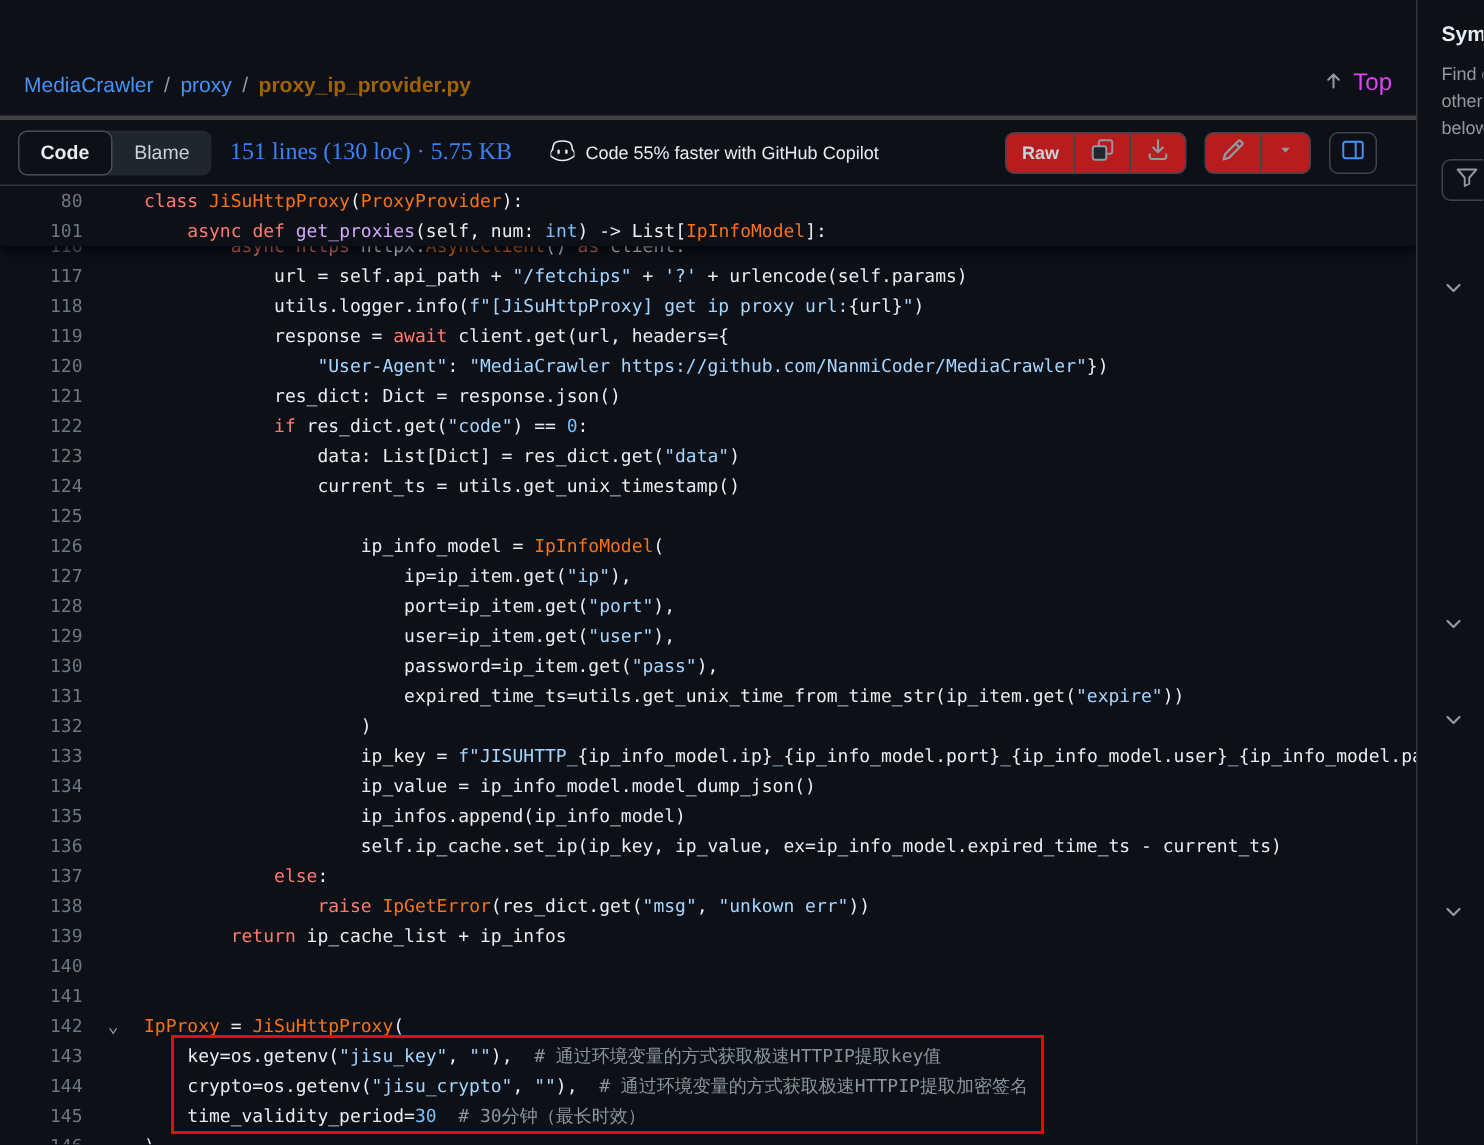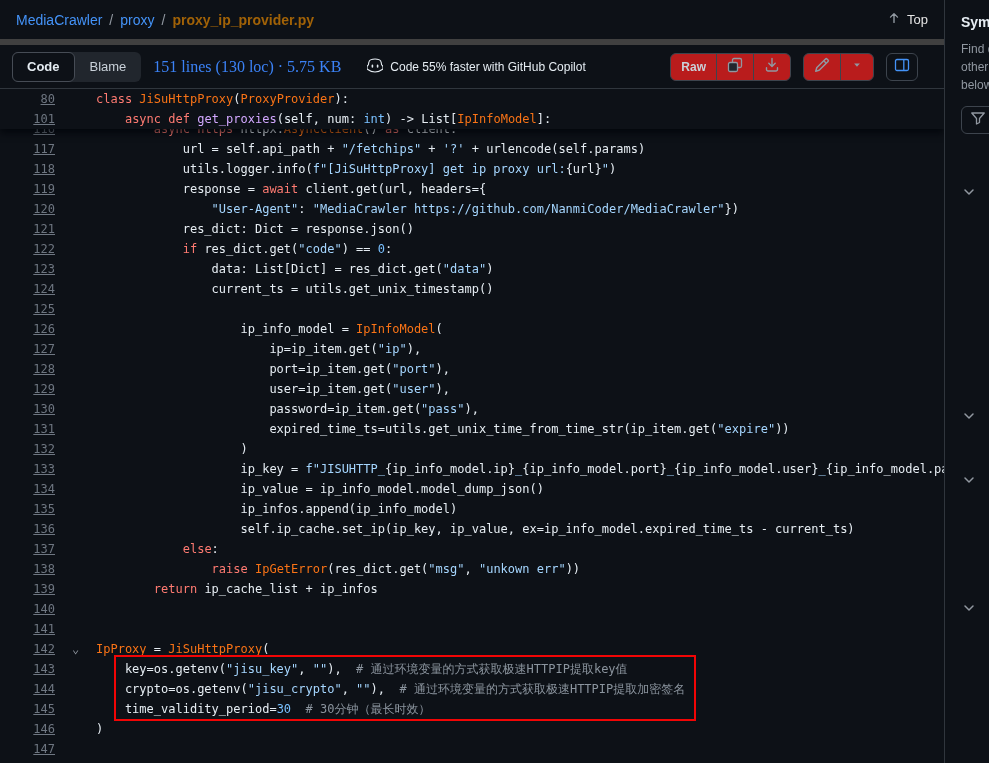--- a/index.html
+++ b/index.html
@@ -1,46 +1,46 @@
 <!DOCTYPE html>
 <html><head>
 <meta charset="utf-8">
 <style>
   * { margin:0; padding:0; box-sizing:border-box; }
   html,body { width:989px; height:763px; overflow:hidden; background:#0d1117; }
   .app { display:flex; width:989px; height:763px; font-family:"Liberation Sans",sans-serif; color:#e6edf3; }
   .main { width:944px; flex:none; display:flex; flex-direction:column; background:#0d1117; }
 
   
-  .topbar { height:45px; flex:none; display:flex; justify-content:space-between; padding:0 16px; border-bottom:6px solid #404040; }
+  .topbar { height:45px; flex:none; display:flex; justify-content:space-between; padding:0 16px; border-bottom:3px solid #404040;margin-top:35px; }
   .breadcrumb { font-size:14px; display:flex; gap:7px; align-items:center; white-space:nowrap; }
   .breadcrumb a { color:#4493f8; text-decoration:none; cursor:pointer; }
   .breadcrumb .sep { color:#9198a1; }
   .breadcrumb strong { color:#a16207; font-weight:700; }
-  .top-btn { display:flex; gap:6px; align-items:center; background:none; border:none; color:#e5e5e5; font-size:13px; font-family:inherit; cursor:pointer; }
+  .top-btn { display:flex; gap:6px; align-items:center; background:none; border:none; color:#d946ef; font-size:16px; font-family:inherit; cursor:pointer; }
 
   
   .toolbar { height:44px; flex:none; display:flex; align-items:center; gap:12px; padding:0 12px; border-bottom:1px solid #30363d; }
   .seg { display:flex; background:#21262d; border-radius:6px; height:30px; align-items:stretch; }
   .seg-btn { border:1px solid transparent; background:transparent; color:#c9d1d9; font-size:13px; padding:0 14px; border-radius:6px; font-family:inherit; cursor:pointer; }
   .seg-btn.active { background:#0d1117; border-color:#464c55; color:#e6edf3; font-weight:600; }
   .file-info { font-size:16px; color:#3b82f6; white-space:nowrap;font-family:Liberation Serif, serif; }
   .copilot { display:flex; align-items:center; gap:7px; font-size:12px; font-weight:500; color:#e6edf3; margin-left:14px; cursor:pointer; text-decoration:none; white-space:nowrap; }
   .spacer { flex:1; }
   .btn-group { display:flex; height:28px; }
   .btn-group button { background:#b91c1c; border:1px solid #3d444d; color:#c9d1d9; font-size:12px; font-weight:600; font-family:inherit; display:flex; align-items:center; justify-content:center; padding:0 10px; cursor:pointer; }
   .btn-group button + button { margin-left:-1px; }
   .btn-group button:first-child { border-radius:6px 0 0 6px; }
   .btn-group button:last-child { border-radius:0 6px 6px 0; }
   .panel-btn { width:32px; height:28px; background:#0d1117; border:1px solid #3d444d; border-radius:6px; display:flex; align-items:center; justify-content:center; cursor:pointer; margin-right:14px; }
 
   
   .code-pane { position:relative; flex:1; overflow:hidden; background:#0d1117; font-family:"DejaVu Sans Mono","Liberation Mono",monospace; font-size:12px; }
   .row { display:flex; height:20px; line-height:20px; }
-  .ln { flex:none; width:55px; text-align:right; color:#6e7681; cursor:pointer;text-decoration:underline; }
+  .ln { flex:none; width:55px; text-align:right; color:#6e7681; cursor:pointer; }
   .fold { flex:none; width:41px; text-align:center; color:#9198a1; font-size:12px; cursor:pointer; }
   .lc { flex:none; white-space:pre; }
   .sticky { position:absolute; top:0; left:0; right:0; z-index:3; background:#0d1117; box-shadow:0 4px 7px rgba(1,4,9,0.75); }
   .lines { padding-top:30px; }
   .red-box { position:absolute; left:114px; top:566px; width:582px; height:66px; border:2px solid #f20505; z-index:4; pointer-events:none; }
   .tk-pl { color:#e6edf3; }
   .tk-k { color:#ff7b72; }
   .tk-s { color:#a5d6ff; }
   .tk-fn { color:#d2a8ff; }
   .tk-cl { color:#f97316; }

